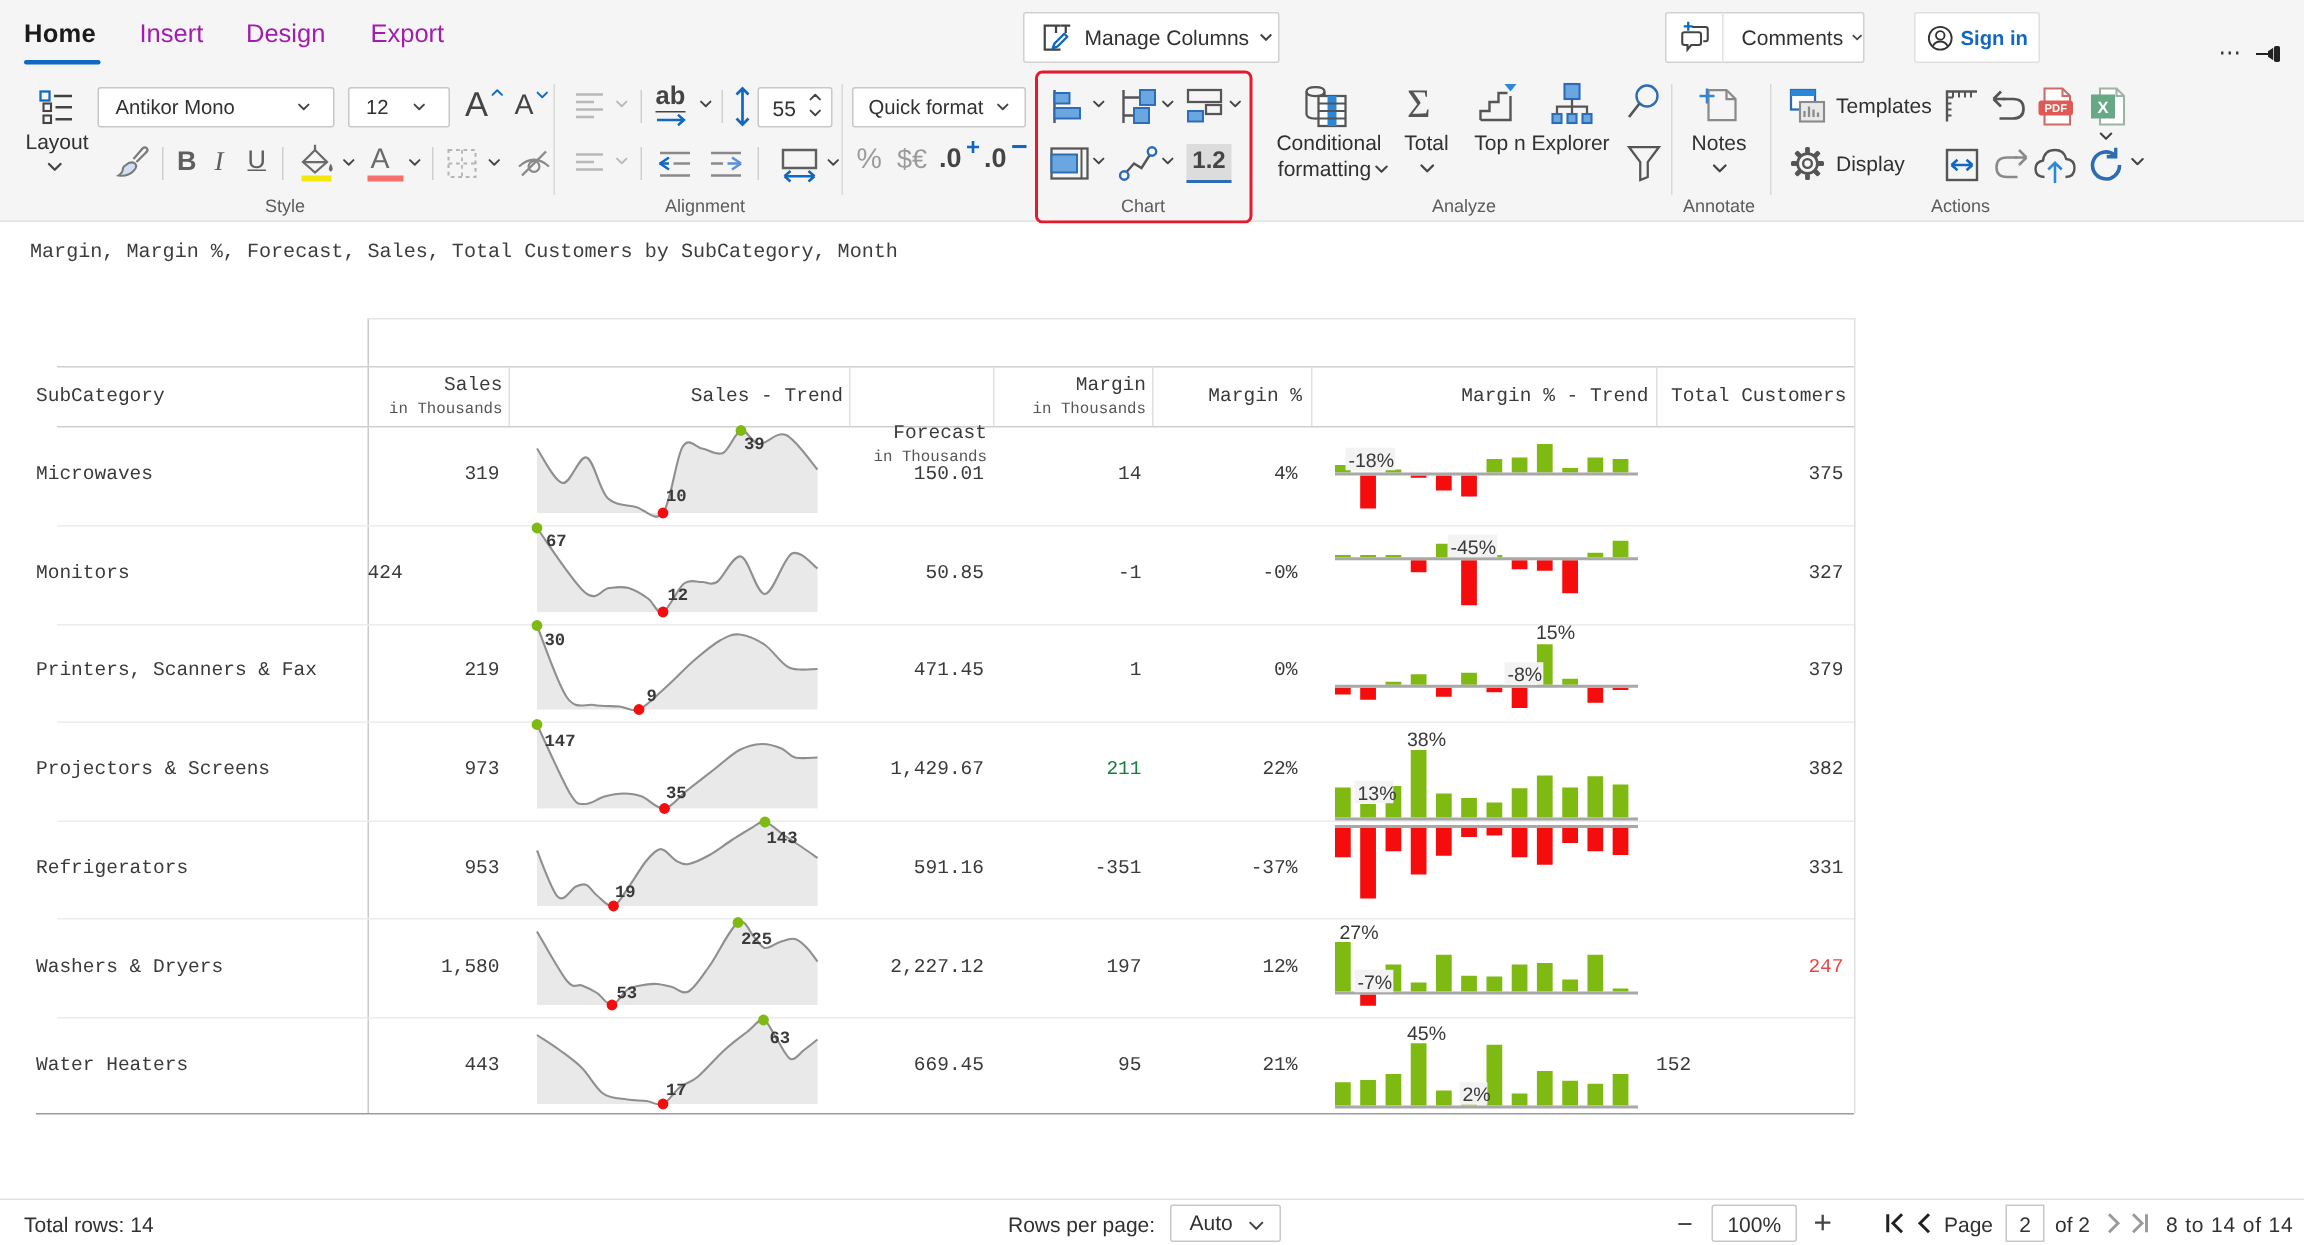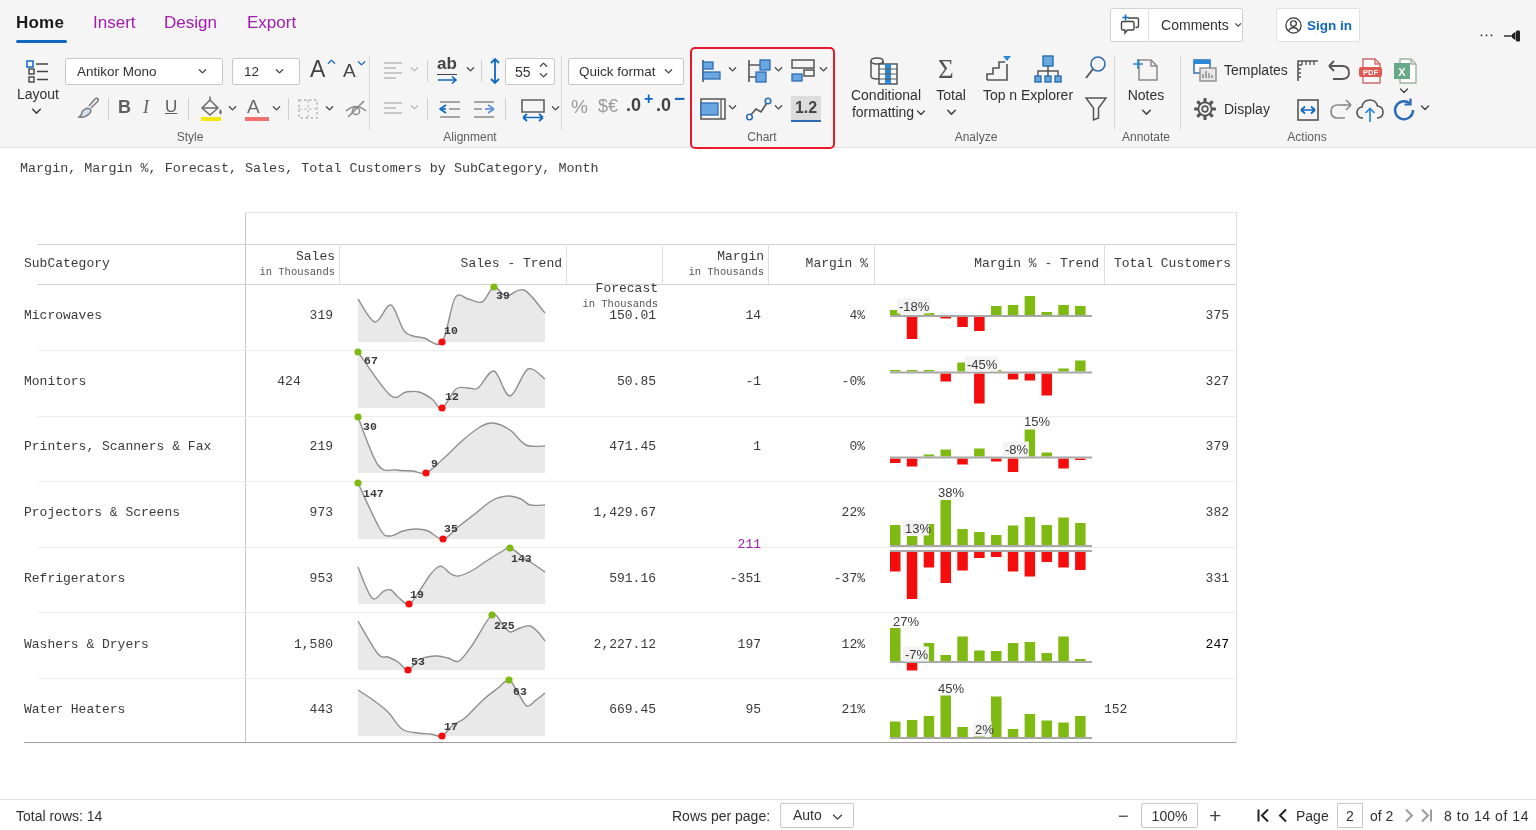--- a/index.html
+++ b/index.html
@@ -13,20 +13,32 @@
 .mono{font-family:"Liberation Mono",monospace;}
 </style></head>
 <body>
 <div id="ribbon">
 
 <div class="tab" style="left:16px;font-weight:bold;color:#1b1b1b;letter-spacing:0.2px;">Home</div>
 <div class="abs" style="left:16px;top:40px;width:51px;height:3px;background:#1168c0;border-radius:2px;"></div>
 <div class="tab" style="left:93px;">Insert</div>
 <div class="tab" style="left:164px;">Design</div>
 <div class="tab" style="left:247px;">Export</div>
+<div class="wbtn" style="left:682px;top:8px;width:171px;height:34px;">
+      <svg style="margin-left:10px" width="22" height="22" viewBox="0 0 22 22">
+        <path d="M14 3 L3.5 3 L3.5 19 L14 19" fill="none" stroke="#444" stroke-width="1.5"></path>
+        <path d="M11 3 L11 8 M17.5 3 L17.5 8" stroke="#444" stroke-width="1.5"></path>
+        <path d="M14 3 L20.5 3" stroke="#444" stroke-width="1.5"></path>
+        <path d="M16.5 8.5 L10 15 L8.8 18.2 L12 17 L18.5 10.5 Z" fill="#fff" stroke="#1168c0" stroke-width="1.6" stroke-linejoin="round"></path>
+      </svg>
+      <span style="margin-left:8px">Manage Columns</span>
+      <svg style="margin-left:6px" width="10" height="10" viewBox="0 0 10 10">
+        <path d="M1.5 3 L5 6.5 L8.5 3" fill="none" stroke="#444" stroke-width="1.4"></path>
+      </svg>
+    </div>
 <div class="wbtn" style="left:1110px;top:8px;width:133px;height:34px;">
       <div style="width:46px;height:34px;border-right:1px solid #e1e1e1;display:flex;align-items:center;justify-content:center;">
         <svg width="24" height="24" viewBox="0 0 24 24">
           <path d="M10 5 L19 5 Q20.5 5 20.5 6.5 L20.5 13 Q20.5 14.5 19 14.5 L17.5 14.5" fill="none" stroke="#444" stroke-width="1.4"></path>
           <path d="M5 8.5 L14.5 8.5 Q16 8.5 16 10 L16 15.5 Q16 17 14.5 17 L9.5 17 L7 20 L7 17 L5 17 Q3.5 17 3.5 15.5 L3.5 10 Q3.5 8.5 5 8.5 Z" fill="none" stroke="#444" stroke-width="1.4"></path>
           <path d="M4.5 4.5 L10.5 4.5 M7.5 1.5 L7.5 7.5" stroke="#1168c0" stroke-width="1.5"></path>
         </svg>
       </div>
       <span style="margin-left:12px">Comments</span>
       <svg style="margin-left:5px" width="10" height="10" viewBox="0 0 10 10">
@@ -370,49 +382,49 @@
 <div class="abs mono" style="left:768px;top:107px;width:100px;text-align:right;font-size:13px;color:#3a3a3a;">Margin %</div>
 <div class="abs mono" style="left:874px;top:107px;width:225px;text-align:right;font-size:13px;color:#3a3a3a;">Margin % - Trend</div>
 <div class="abs mono" style="left:1104px;top:107px;width:127px;text-align:right;font-size:13px;color:#3a3a3a;">Total Customers</div>
 <div class="abs mono" style="left:24px;top:159px;font-size:13px;color:#3a3a3a;">Microwaves</div>
 <div class="abs mono" style="left:245px;top:159px;width:88px;text-align:right;font-size:13px;color:#3a3a3a;">319</div>
 <div class="abs mono" style="left:566px;top:159px;width:90px;text-align:right;font-size:13px;color:#3a3a3a;">150.01</div>
 <div class="abs mono" style="left:662px;top:159px;width:99px;text-align:right;font-size:13px;color:#3a3a3a;">14</div>
 <div class="abs mono" style="left:768px;top:159px;width:97px;text-align:right;font-size:13px;color:#3a3a3a;">4%</div>
 <div class="abs mono" style="left:1104px;top:159px;width:125px;text-align:right;font-size:13px;color:#3a3a3a;">375</div>
 <div class="abs mono" style="left:24px;top:225px;font-size:13px;color:#3a3a3a;">Monitors</div>
-<div class="abs mono" style="left:245px;top:225px;width:88px;text-align:center;font-size:13px;color:#3a3a3a;">424</div>
+<div class="abs mono" style="left:245px;top:225px;width:88px;text-align:left;font-size:13px;color:#3a3a3a;">424</div>
 <div class="abs mono" style="left:566px;top:225px;width:90px;text-align:right;font-size:13px;color:#3a3a3a;">50.85</div>
 <div class="abs mono" style="left:662px;top:225px;width:99px;text-align:right;font-size:13px;color:#3a3a3a;">-1</div>
 <div class="abs mono" style="left:768px;top:225px;width:97px;text-align:right;font-size:13px;color:#3a3a3a;">-0%</div>
 <div class="abs mono" style="left:1104px;top:225px;width:125px;text-align:right;font-size:13px;color:#3a3a3a;">327</div>
 <div class="abs mono" style="left:24px;top:290px;font-size:13px;color:#3a3a3a;">Printers, Scanners &amp; Fax</div>
 <div class="abs mono" style="left:245px;top:290px;width:88px;text-align:right;font-size:13px;color:#3a3a3a;">219</div>
 <div class="abs mono" style="left:566px;top:290px;width:90px;text-align:right;font-size:13px;color:#3a3a3a;">471.45</div>
 <div class="abs mono" style="left:662px;top:290px;width:99px;text-align:right;font-size:13px;color:#3a3a3a;">1</div>
 <div class="abs mono" style="left:768px;top:290px;width:97px;text-align:right;font-size:13px;color:#3a3a3a;">0%</div>
 <div class="abs mono" style="left:1104px;top:290px;width:125px;text-align:right;font-size:13px;color:#3a3a3a;">379</div>
 <div class="abs mono" style="left:24px;top:356px;font-size:13px;color:#3a3a3a;">Projectors &amp; Screens</div>
 <div class="abs mono" style="left:245px;top:356px;width:88px;text-align:right;font-size:13px;color:#3a3a3a;">973</div>
 <div class="abs mono" style="left:566px;top:356px;width:90px;text-align:right;font-size:13px;color:#3a3a3a;">1,429.67</div>
-<div class="abs mono" style="left:662px;top:356px;width:99px;text-align:right;font-size:13px;color:#a21caf;margin-top:32px;">211</div>
+<div class="abs mono" style="left:662px;top:356px;width:99px;text-align:right;font-size:13px;color:#15803d;">211</div>
 <div class="abs mono" style="left:768px;top:356px;width:97px;text-align:right;font-size:13px;color:#3a3a3a;">22%</div>
 <div class="abs mono" style="left:1104px;top:356px;width:125px;text-align:right;font-size:13px;color:#3a3a3a;">382</div>
 <div class="abs mono" style="left:24px;top:422px;font-size:13px;color:#3a3a3a;">Refrigerators</div>
 <div class="abs mono" style="left:245px;top:422px;width:88px;text-align:right;font-size:13px;color:#3a3a3a;">953</div>
 <div class="abs mono" style="left:566px;top:422px;width:90px;text-align:right;font-size:13px;color:#3a3a3a;">591.16</div>
 <div class="abs mono" style="left:662px;top:422px;width:99px;text-align:right;font-size:13px;color:#3a3a3a;">-351</div>
 <div class="abs mono" style="left:768px;top:422px;width:97px;text-align:right;font-size:13px;color:#3a3a3a;">-37%</div>
 <div class="abs mono" style="left:1104px;top:422px;width:125px;text-align:right;font-size:13px;color:#3a3a3a;">331</div>
 <div class="abs mono" style="left:24px;top:488px;font-size:13px;color:#3a3a3a;">Washers &amp; Dryers</div>
 <div class="abs mono" style="left:245px;top:488px;width:88px;text-align:right;font-size:13px;color:#3a3a3a;">1,580</div>
 <div class="abs mono" style="left:566px;top:488px;width:90px;text-align:right;font-size:13px;color:#3a3a3a;">2,227.12</div>
 <div class="abs mono" style="left:662px;top:488px;width:99px;text-align:right;font-size:13px;color:#3a3a3a;">197</div>
 <div class="abs mono" style="left:768px;top:488px;width:97px;text-align:right;font-size:13px;color:#3a3a3a;">12%</div>
-<div class="abs mono" style="left:1104px;top:488px;width:125px;text-align:right;font-size:13px;color:#000000;">247</div>
+<div class="abs mono" style="left:1104px;top:488px;width:125px;text-align:right;font-size:13px;color:#ef4444;">247</div>
 <div class="abs mono" style="left:24px;top:553px;font-size:13px;color:#3a3a3a;">Water Heaters</div>
 <div class="abs mono" style="left:245px;top:553px;width:88px;text-align:right;font-size:13px;color:#3a3a3a;">443</div>
 <div class="abs mono" style="left:566px;top:553px;width:90px;text-align:right;font-size:13px;color:#3a3a3a;">669.45</div>
 <div class="abs mono" style="left:662px;top:553px;width:99px;text-align:right;font-size:13px;color:#3a3a3a;">95</div>
 <div class="abs mono" style="left:768px;top:553px;width:97px;text-align:right;font-size:13px;color:#3a3a3a;">21%</div>
 <div class="abs mono" style="left:1104px;top:553px;width:125px;text-align:left;font-size:13px;color:#3a3a3a;">152</div>
 <svg class="abs" style="left:0;top:0px" width="1236" height="601" viewBox="0 149 1236 601">
 <g transform="translate(358,286)">
 <path d="M0,13 C2.8,16.8 11.5,35.0 17.0,36.0 C22.5,37.0 28.0,17.3 33.0,19.0 C38.0,20.7 41.5,40.5 47.0,46.0 C52.5,51.5 59.8,50.3 66.0,52.0 C72.2,53.7 78.8,62.7 84.0,56.0 C89.2,49.3 92.7,19.2 97.0,12.0 C101.3,4.8 105.5,12.3 110.0,13.0 C114.5,13.7 119.7,18.0 124.0,16.0 C128.3,14.0 132.0,2.0 136.0,1.0 C140.0,0.0 143.0,9.5 148.0,10.0 C153.0,10.5 159.5,1.2 166.0,4.0 C172.5,6.8 183.5,23.2 187.0,27.0  L187,56 L0,56 Z" fill="#e9e9e9"></path>
 <path d="M0,13 C2.8,16.8 11.5,35.0 17.0,36.0 C22.5,37.0 28.0,17.3 33.0,19.0 C38.0,20.7 41.5,40.5 47.0,46.0 C52.5,51.5 59.8,50.3 66.0,52.0 C72.2,53.7 78.8,62.7 84.0,56.0 C89.2,49.3 92.7,19.2 97.0,12.0 C101.3,4.8 105.5,12.3 110.0,13.0 C114.5,13.7 119.7,18.0 124.0,16.0 C128.3,14.0 132.0,2.0 136.0,1.0 C140.0,0.0 143.0,9.5 148.0,10.0 C153.0,10.5 159.5,1.2 166.0,4.0 C172.5,6.8 183.5,23.2 187.0,27.0 " fill="none" stroke="#8f8f8f" stroke-width="1.4"></path>

